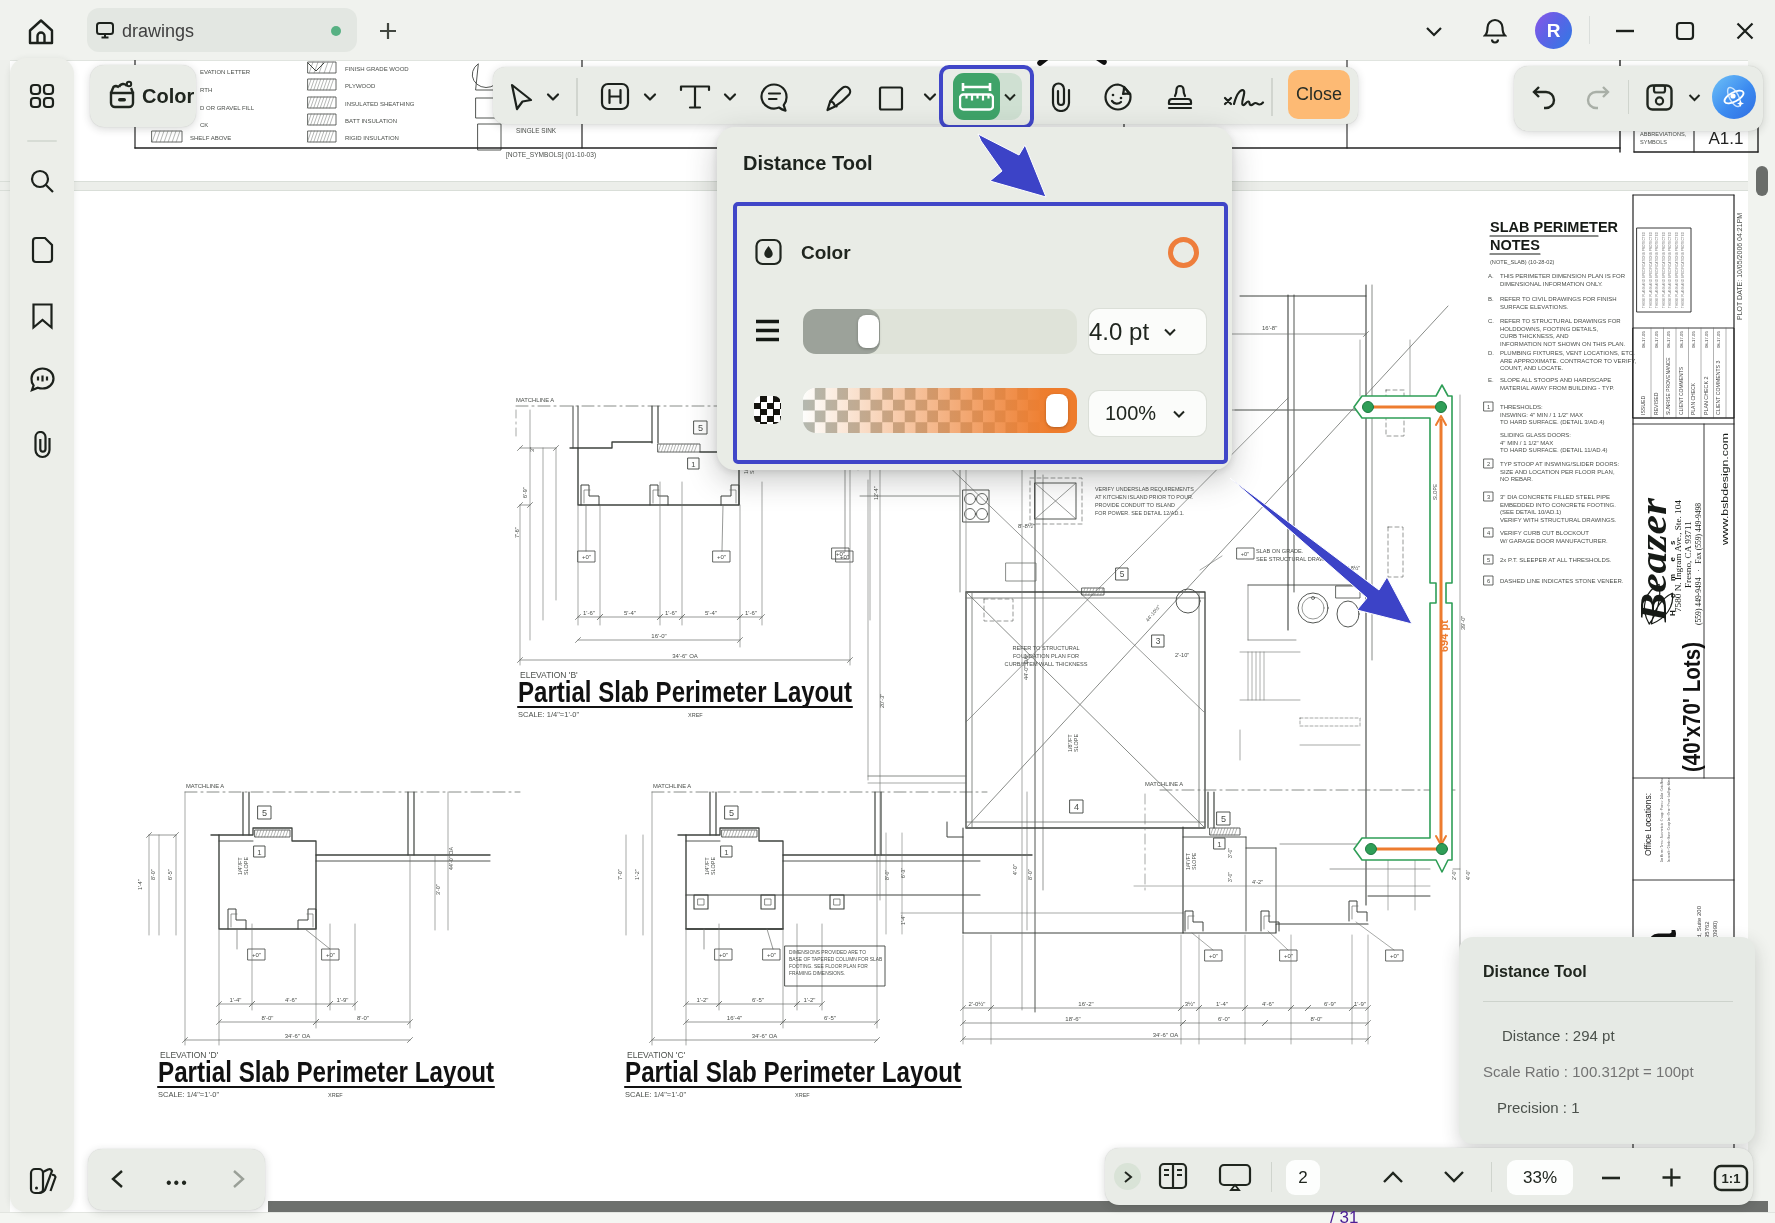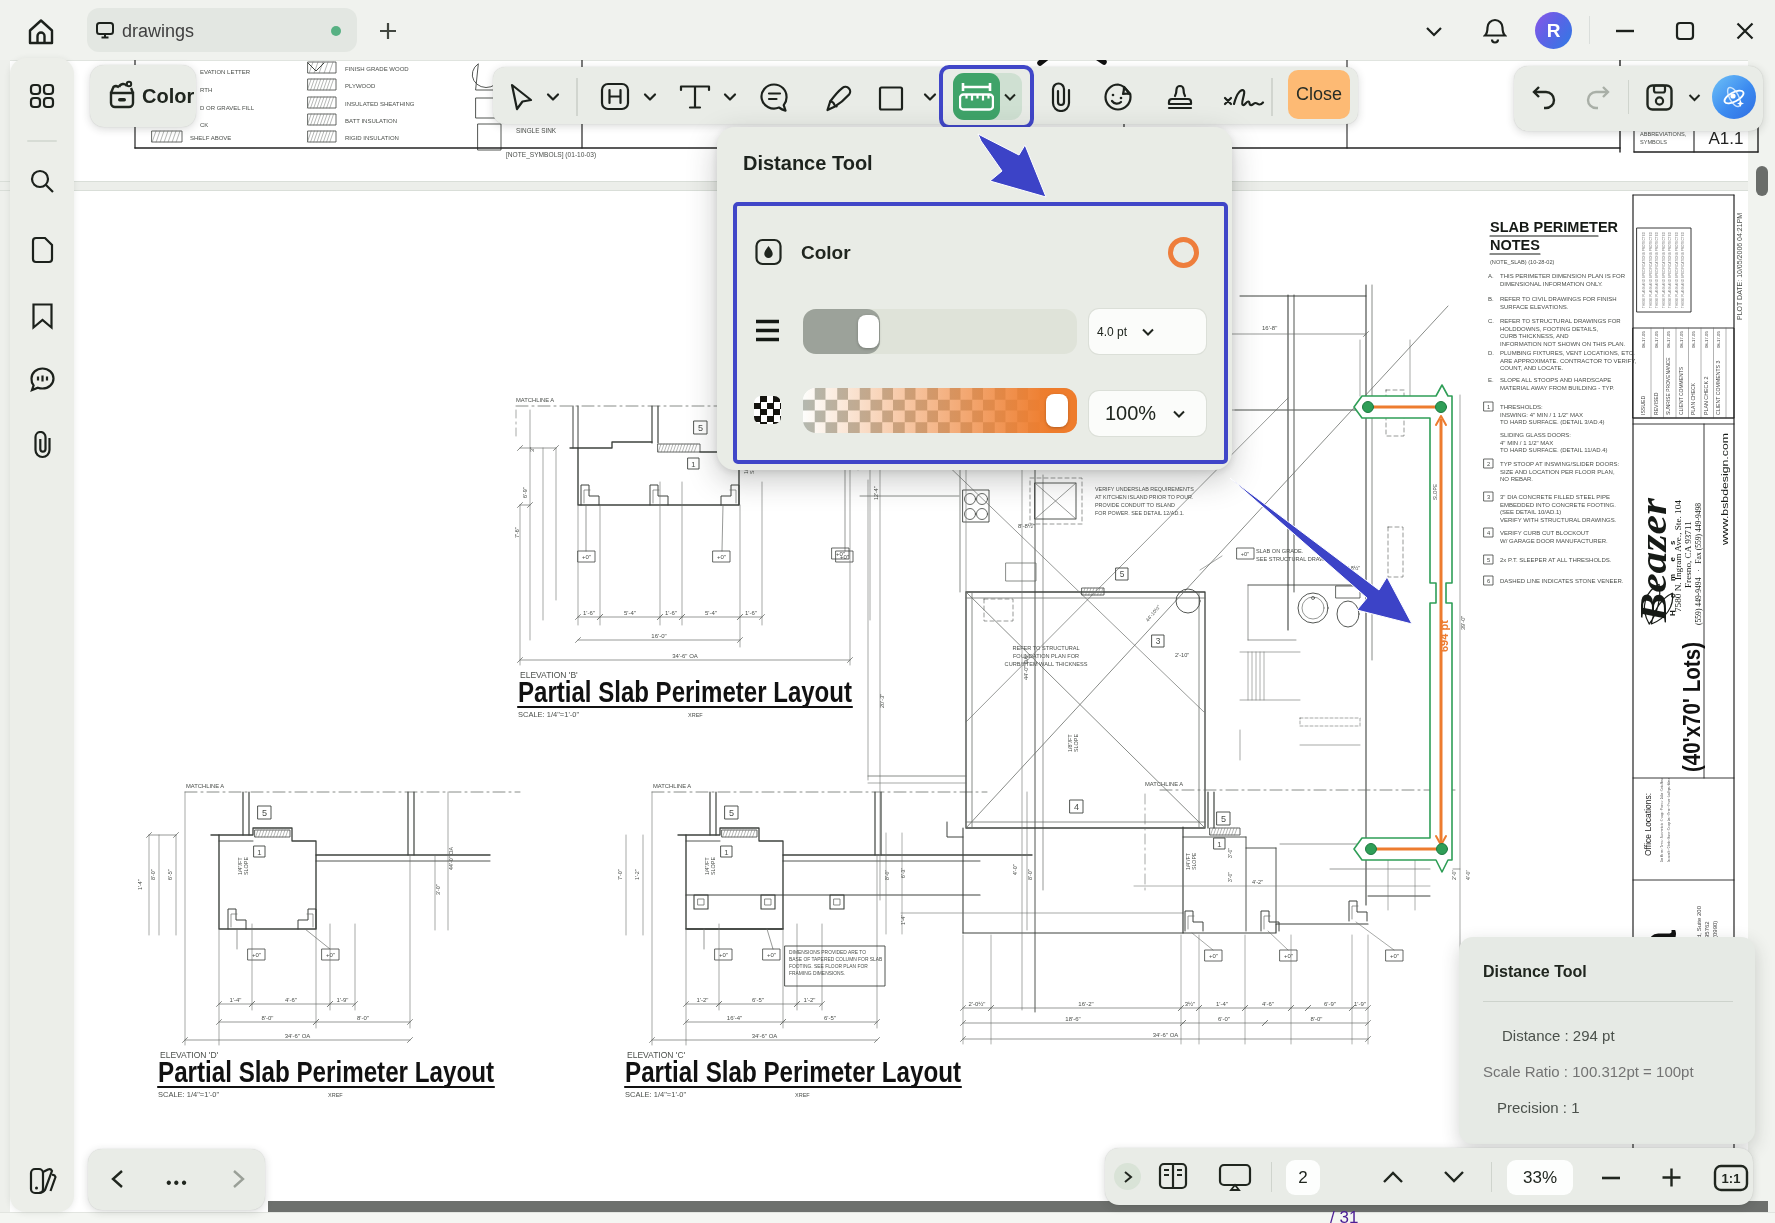--- a/index.html
+++ b/index.html
@@ -867,21 +867,21 @@
 <div class="abs" style="left:801px;top:242px;font-size:19px;font-weight:bold;color:#20261f">Color</div>
 <div class="abs" style="left:1168px;top:237px;width:31px;height:31px;border:5px solid #ee7e3c;border-radius:50%"></div>
 
 <svg class="abs" style="left:754px;top:317px" width="27" height="28" viewBox="0 0 27 28">
  <path d="M2 4.5 H25 M2 13.5 H25 M2 22.5 H25" stroke="#141914" stroke-width="3.6"></path>
 </svg>
 <div class="abs" style="left:803px;top:309px;width:274px;height:45px;background:#dfe3d9;border-radius:13px"></div>
 <div class="abs" style="left:803px;top:309px;width:77px;height:45px;background:#9ca29a;border-radius:13px"></div>
 <div class="abs" style="left:858px;top:315px;width:21px;height:33px;background:#fff;border-radius:8px;box-shadow:0 1px 3px rgba(0,0,0,.25)"></div>
 <div class="ddl abs" style="left:1089px;top:309px;width:117px;height:45px">
-    <span style="margin-left:8px;font-size:12px;color:#20261f">4.0 pt</span>
+    <span style="margin-left:0;font-size:24px;color:#20261f">4.0 pt</span>
 <svg style="margin-left:14px" width="14" height="10" viewBox="0 0 14 10">
       <path d="M2 2.5 l5 5 5-5" stroke="#20261f" stroke-width="2" fill="none"></path>
     </svg>
   </div>
 
 <div class="abs" style="left:754px;top:396px;width:27px;height:28px;border-radius:7px;overflow:hidden;background:#fff">
  <div style="width:100%;height:100%;background:conic-gradient(#15140f 25%,#fff 0 50%,#15140f 0 75%,#fff 0);background-size:13px 13px"></div>
 </div>
 <div class="abs" style="left:803px;top:388px;width:274px;height:45px;border-radius:13px;overflow:hidden;background:#fff">
  <div style="position:absolute;inset:0;background:conic-gradient(#b4b8af 25%,#fdfdfb 0 50%,#b4b8af 0 75%,#fdfdfb 0);background-size:22.5px 22.5px"></div>

